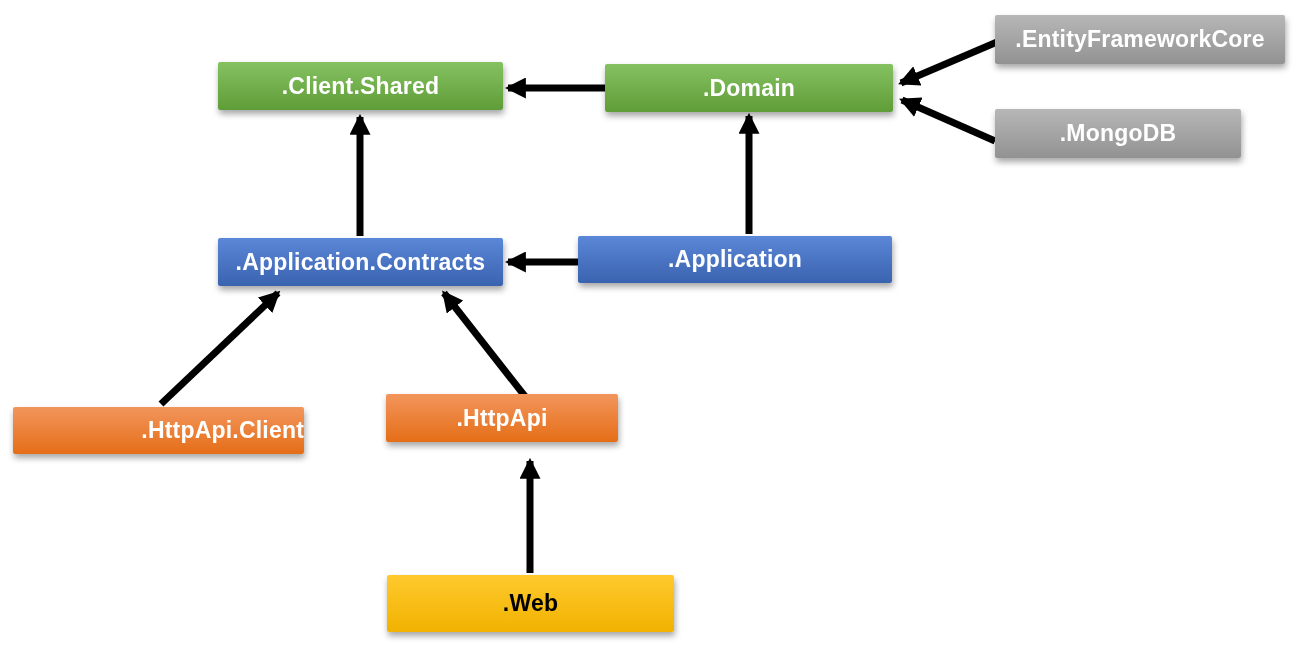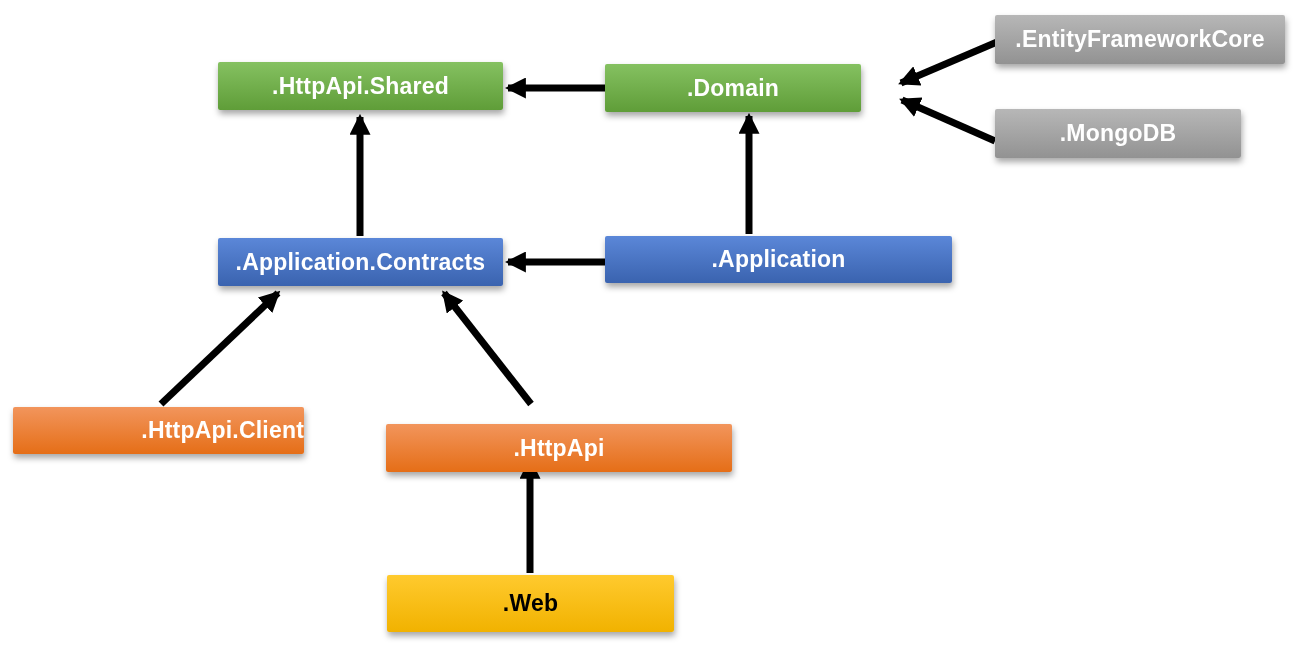--- a/index.html
+++ b/index.html
@@ -56,40 +56,40 @@
         <line x1="360" y1="236" x2="360" y2="117" stroke="#000000" stroke-width="7" marker-end="url(#arrowhead)"></line>
         <line x1="605" y1="262" x2="508" y2="262" stroke="#000000" stroke-width="7" marker-end="url(#arrowhead)"></line>
         <line x1="749" y1="234" x2="749" y2="116" stroke="#000000" stroke-width="7" marker-end="url(#arrowhead)"></line>
         <line x1="161" y1="404" x2="278" y2="293" stroke="#000000" stroke-width="7" marker-end="url(#arrowhead)"></line>
         <line x1="531" y1="404" x2="444" y2="293" stroke="#000000" stroke-width="7" marker-end="url(#arrowhead)"></line>
         <line x1="530" y1="573" x2="530" y2="461" stroke="#000000" stroke-width="7" marker-end="url(#arrowhead)"></line>
       </g>
   </svg>
   <div id="nodes-layer">
       <div class="node" style="left: 218px; top: 62px; width: 285px; height: 48px; background: linear-gradient(rgb(133, 193, 97), rgb(95, 157, 56)); color: rgb(255, 255, 255);">
-        <span class="node-label">.HttpApi.Shared</span>
+        <span class="node-label">.Client.Shared</span>
       </div>
-      <div class="node" style="left: 605px; top: 64px; width: 256px; height: 48px; background: linear-gradient(rgb(133, 193, 97), rgb(95, 157, 56)); color: rgb(255, 255, 255);">
+      <div class="node" style="left: 605px; top: 64px; width: 288px; height: 48px; background: linear-gradient(rgb(133, 193, 97), rgb(95, 157, 56)); color: rgb(255, 255, 255);">
         <span class="node-label">.Domain</span>
       </div>
       <div class="node" style="left: 995px; top: 15px; width: 290px; height: 49px; background: linear-gradient(rgb(183, 183, 183), rgb(146, 146, 146)); color: rgb(255, 255, 255);">
         <span class="node-label">.EntityFrameworkCore</span>
       </div>
       <div class="node" style="left: 995px; top: 109px; width: 246px; height: 49px; background: linear-gradient(rgb(183, 183, 183), rgb(146, 146, 146)); color: rgb(255, 255, 255);">
         <span class="node-label">.MongoDB</span>
       </div>
       <div class="node" style="left: 218px; top: 238px; width: 285px; height: 48px; background: linear-gradient(rgb(91, 135, 216), rgb(58, 99, 175)); color: rgb(255, 255, 255);">
         <span class="node-label">.Application.Contracts</span>
       </div>
-      <div class="node" style="left: 605px; top: 236px; width: 347px; height: 47px; background: linear-gradient(rgb(91, 135, 216), rgb(58, 99, 175)); color: rgb(255, 255, 255);">
+      <div class="node" style="left: 578px; top: 236px; width: 314px; height: 47px; background: linear-gradient(rgb(91, 135, 216), rgb(58, 99, 175)); color: rgb(255, 255, 255);">
         <span class="node-label">.Application</span>
       </div>
       <div class="node" style="left: 13px; top: 407px; width: 291px; height: 47px; background: linear-gradient(rgb(242, 149, 92), rgb(229, 110, 23)); color: rgb(255, 255, 255); justify-content: flex-end;">
         <span class="node-label">.HttpApi.Client</span>
       </div>
-      <div class="node" style="left: 386px; top: 424px; width: 346px; height: 48px; background: linear-gradient(rgb(242, 149, 92), rgb(229, 110, 23)); color: rgb(255, 255, 255);">
+      <div class="node" style="left: 386px; top: 394px; width: 232px; height: 48px; background: linear-gradient(rgb(242, 149, 92), rgb(229, 110, 23)); color: rgb(255, 255, 255);">
         <span class="node-label">.HttpApi</span>
       </div>
       <div class="node" style="left: 387px; top: 575px; width: 287px; height: 57px; background: linear-gradient(rgb(255, 202, 46), rgb(241, 178, 0)); color: rgb(0, 0, 0);">
         <span class="node-label">.Web</span>
       </div>
     </div>
 </div>
 
 </body></html>

